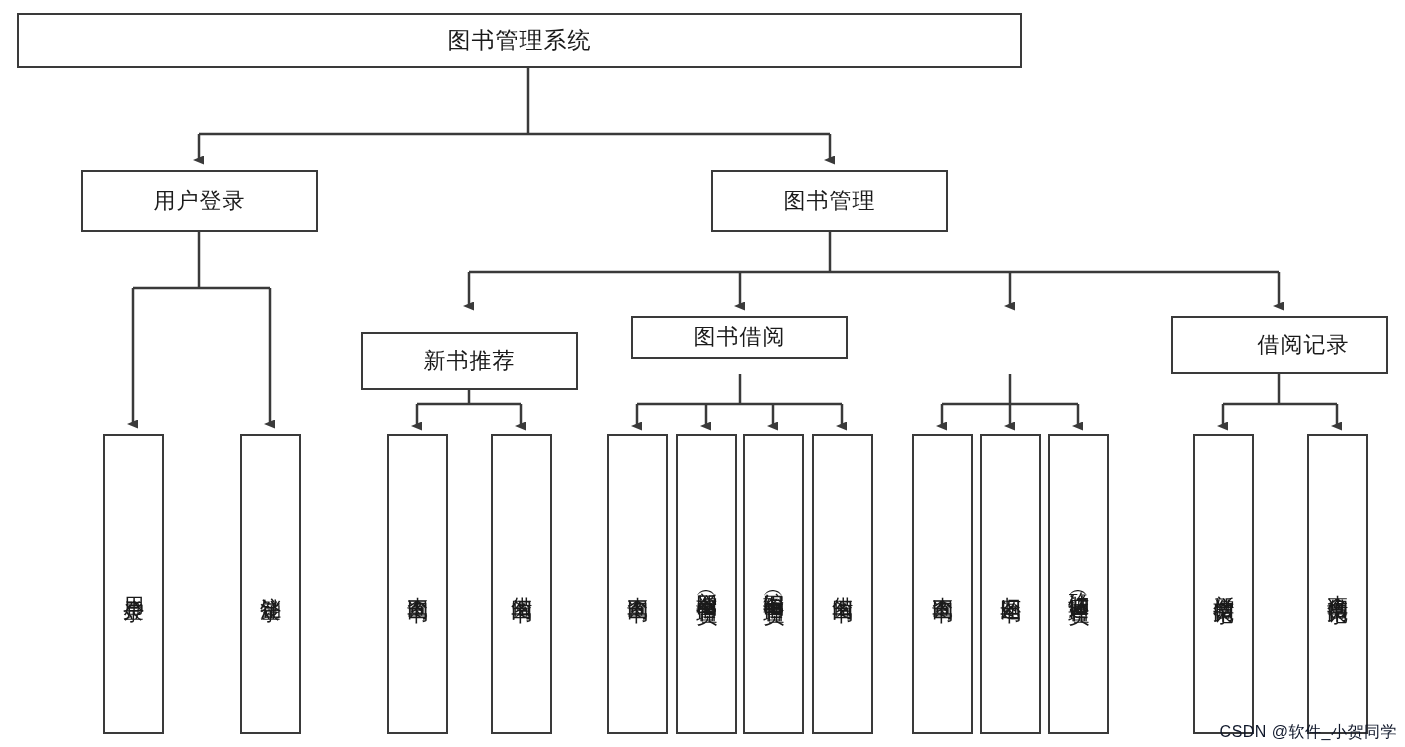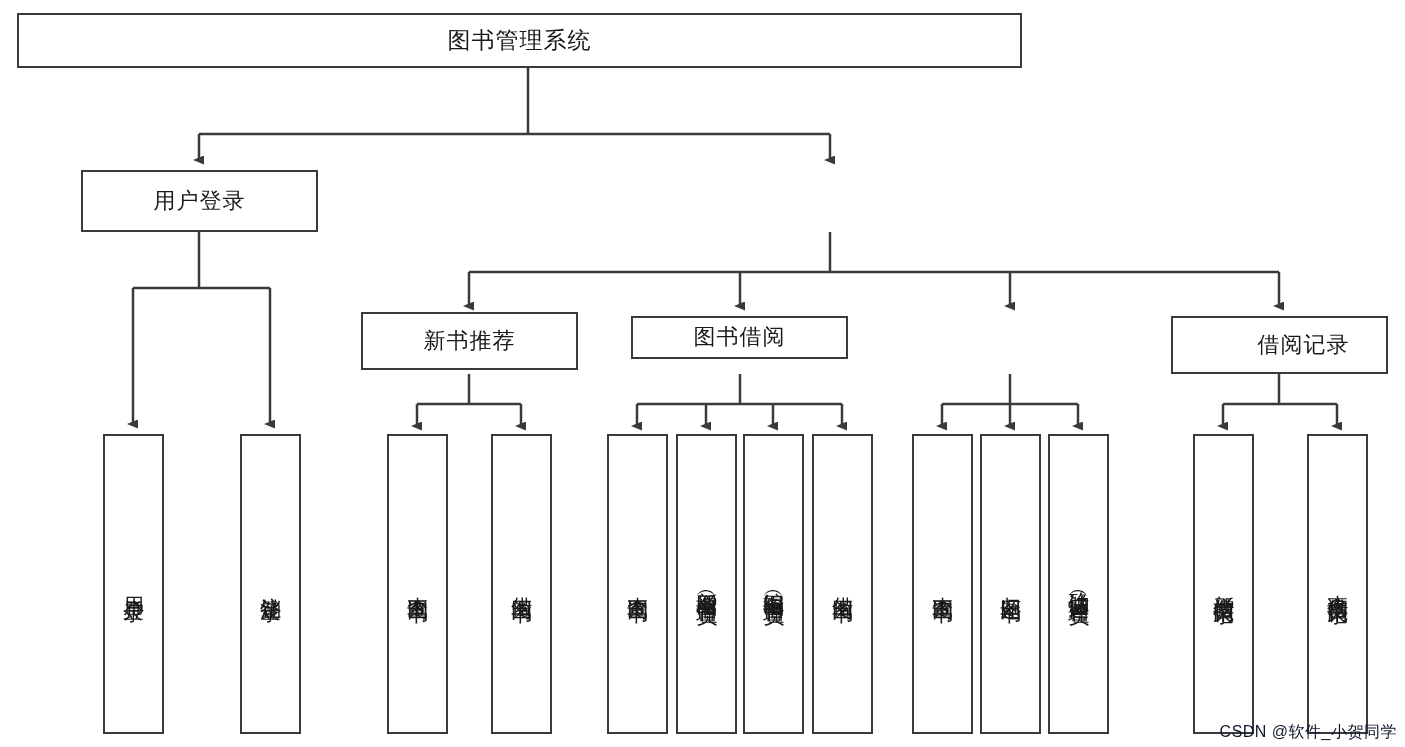--- a/index.html
+++ b/index.html
@@ -119,22 +119,23 @@
       <path d="M1279,374 L1279,404"></path>
       <path d="M1223,404 L1337,404"></path>
       <path d="M1223,404 L1223,426" marker-end="url(#arrow)"></path>
       <path d="M1337,404 L1337,426" marker-end="url(#arrow)"></path>
     </g>
   </svg>
 
   <div class="node horiz root" style="left:17px; top:13px; width:1005px; height:55px;">图书管理系统</div>
 
   <div class="node horiz" style="left:81px; top:170px; width:237px; height:62px;">用户登录</div>
+  <div class="node horiz" style="left:711px; top:170px; width:237px; height:62px;">图书管理</div>
 
-  <div class="node horiz" style="left:361px; top:312px; width:217px; height:58px;">新书推荐</div>
+  <div class="node horiz" style="left:361px; top:332px; width:217px; height:58px;">新书推荐</div>
   <div class="node horiz" style="left:631px; top:316px; width:217px; height:43px;">图书借阅</div>
   <div class="node horiz" style="left:1171px; top:316px; width:217px; height:58px;padding-left:48px;">借阅记录</div>
 
   <div class="node vert" style="left:103px; top:434px; width:61px; height:300px;">用户登录</div>
   <div class="node vert" style="left:240px; top:434px; width:61px; height:300px;">注销登录</div>
 
   <div class="node vert" style="left:387px; top:434px; width:61px; height:300px;">查询图书</div>
   <div class="node vert" style="left:491px; top:434px; width:61px; height:300px;">借阅图书</div>
 
   <div class="node vert" style="left:607px; top:434px; width:61px; height:300px;">查询图书</div>

